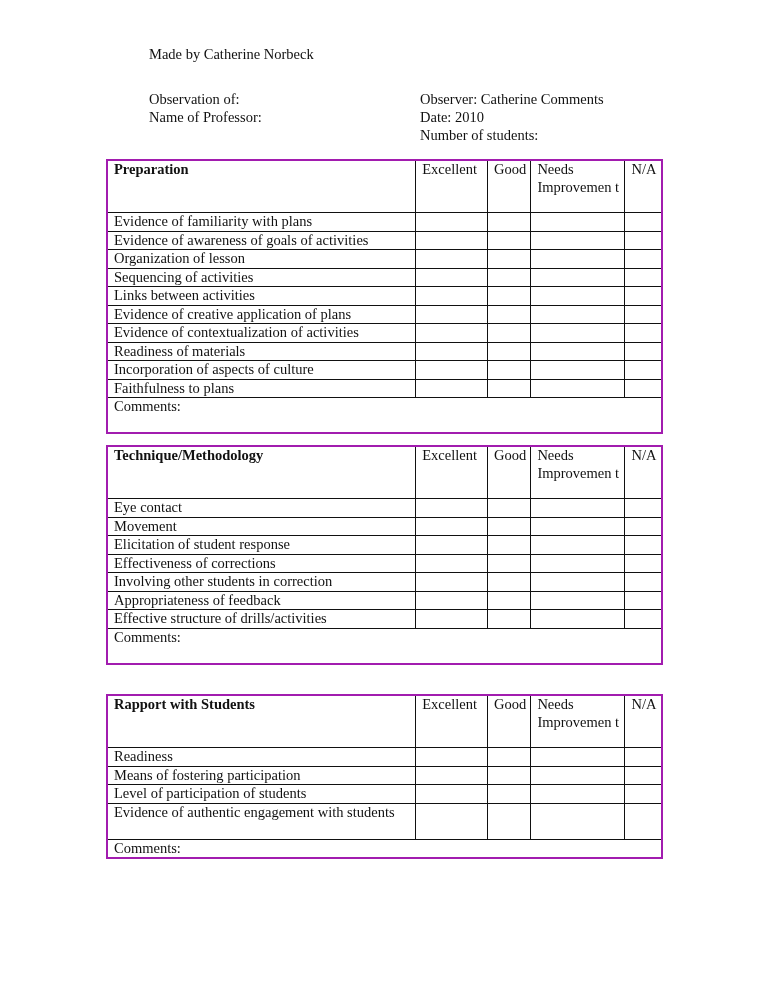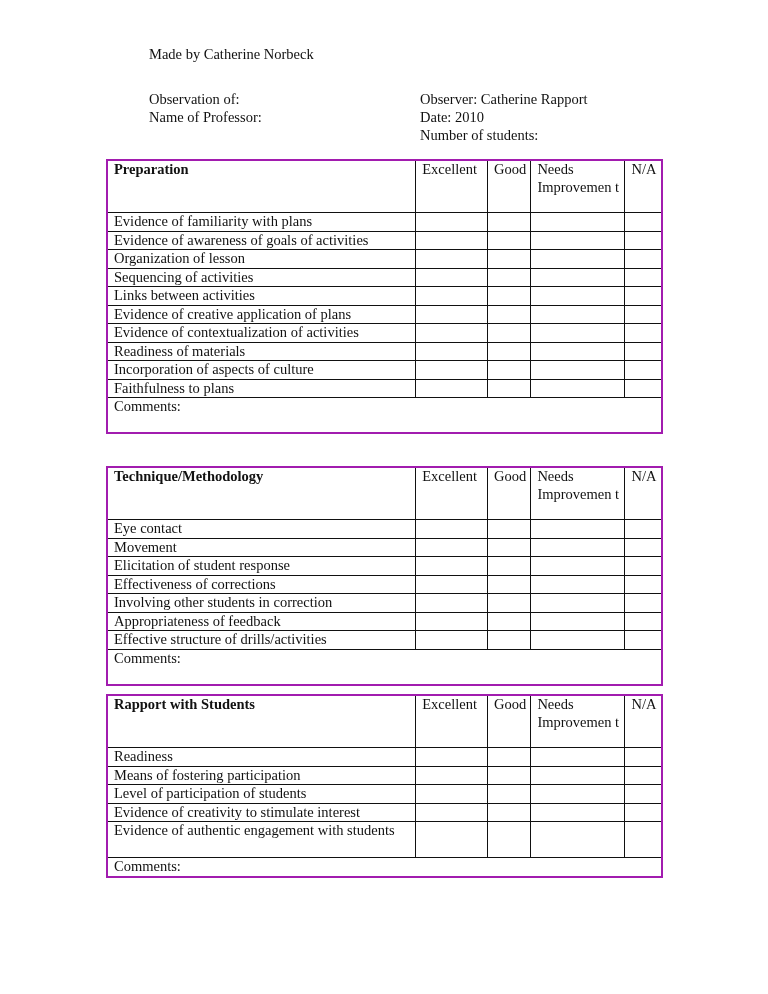--- a/index.html
+++ b/index.html
@@ -16,21 +16,21 @@
   table.eval tr.tall td { height:35px; white-space:normal; }
   .c1 { width:292px; } .c2 { width:68px; } .c3 { width:41px; } .c4 { width:89px; } .c5 { width:35px; }
   td.nw { white-space:nowrap; }
 </style>
 </head>
 <body>
 
 <div class="line" style="left:113px;top:45px;">Made by Catherine Norbeck</div>
 <div class="line" style="left:113px;top:90px;">Observation of:</div>
 <div class="line" style="left:113px;top:108px;">Name of Professor:</div>
-<div class="line" style="left:384px;top:90px;">Observer: Catherine Rapport</div>
+<div class="line" style="left:384px;top:90px;">Observer: Catherine Comments</div>
 <div class="line" style="left:384px;top:108px;">Date: 2010</div>
 <div class="line" style="left:384px;top:126px;">Number of students:</div>
 
 <table class="eval" style="top:159px;">
   <colgroup>
       <col class="c1">
       <col class="c2">
       <col class="c3">
       <col class="c4">
       <col class="c5">
@@ -112,21 +112,21 @@
         <td></td>
         <td></td>
         <td></td>
       </tr>
   <tr class="comments">
         <td colspan="5">Comments:</td>
       </tr>
 </tbody>
   </table>
 
-<table class="eval" style="top:466px;">
+<table class="eval" style="top:445px;">
   <colgroup>
       <col class="c1">
       <col class="c2">
       <col class="c3">
       <col class="c4">
       <col class="c5">
     </colgroup>
   <tbody>
       <tr class="head">
     <td class="cat">Technique/Methodology</td>
@@ -220,27 +220,20 @@
         <td></td>
         <td></td>
       </tr>
   <tr>
         <td class="nw">Level of participation of students</td>
         <td></td>
         <td></td>
         <td></td>
         <td></td>
       </tr>
-  <tr>
-        <td class="nw">Evidence of creativity to stimulate interest</td>
-        <td></td>
-        <td></td>
-        <td></td>
-        <td></td>
-      </tr>
   <tr class="tall">
         <td>Evidence of authentic engagement with students</td>
         <td></td>
         <td></td>
         <td></td>
         <td></td>
       </tr>
   <tr class="comments short">
         <td colspan="5">Comments:</td>
       </tr>

